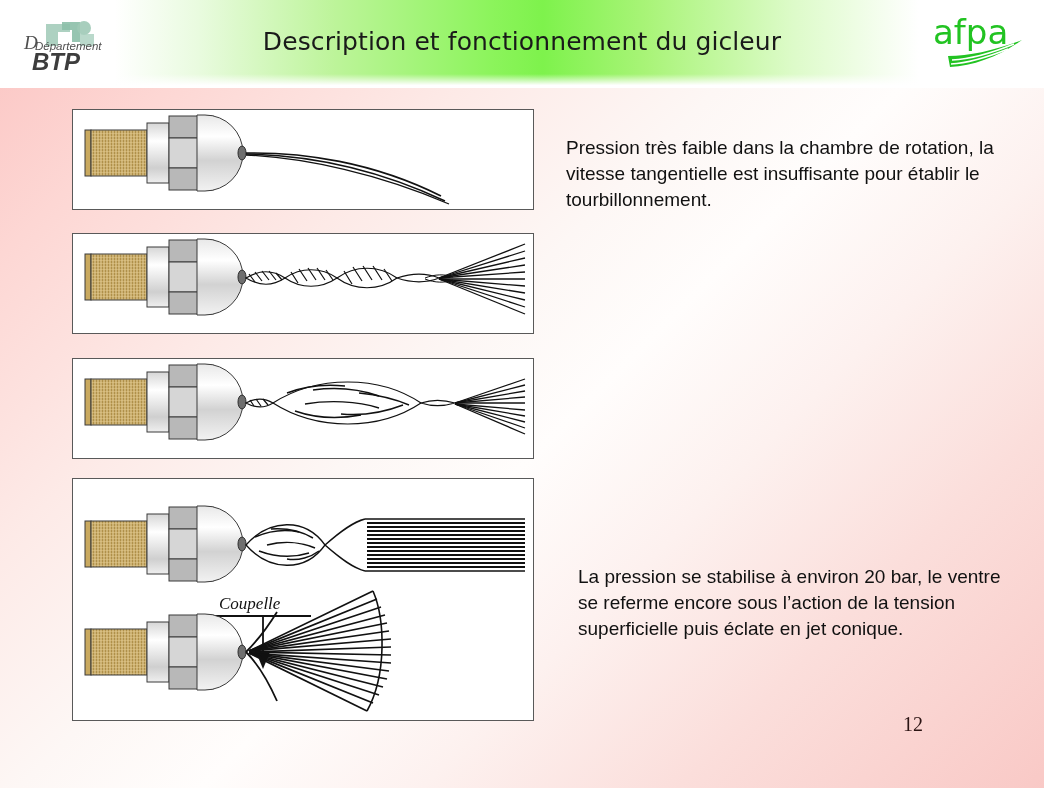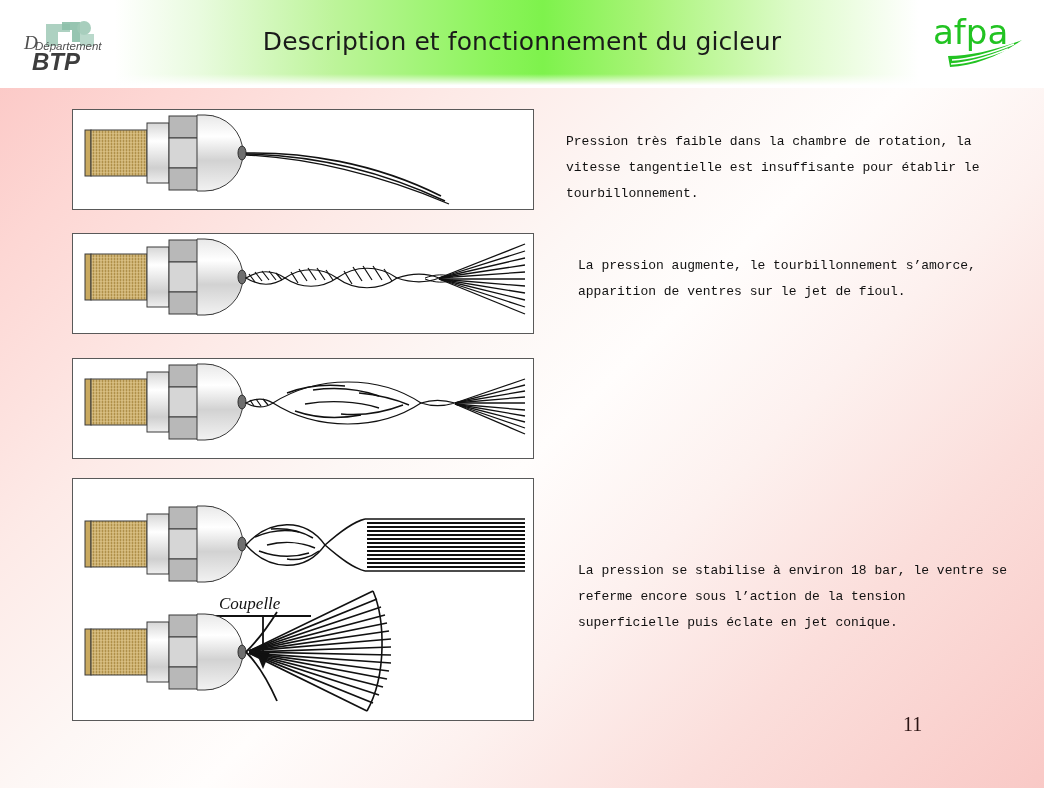--- a/index.html
+++ b/index.html
@@ -93,22 +93,22 @@
     position: absolute;
     background: #ffffff;
     border: 1px solid #595959;
     box-sizing: border-box;
   }
   .panel svg { display: block; }
 
   
   .para {
     position: absolute;
-    font-family: Liberation Mono, monospace;
-    font-size: 13px;
+    font-family: Liberation Sans, sans-serif;
+    font-size: 19px;
     line-height: 26px;
     color: #111111;
   }
 
   .page-number {
     position: absolute;
     left: 903px;
     top: 713px;
     font-family: "Liberation Serif", serif;
     font-size: 20px;
@@ -231,21 +231,20 @@
         <path d="M366 45 L452 73"></path>
         <path d="M366 45 L452 80"></path>
       </g>
       <g fill="none" stroke="#111111" stroke-width="1">
         <path d="M352 44 C362 40 372 40 380 43"></path>
         <path d="M352 45 C362 49 372 49 380 46"></path>
       </g>
     </svg>
   </div>
 
-  <p class="para" style="left:578px; top:240px; width:448px;">La pression augmente, le tourbillonnement s’amorce, apparition de ventres sur le jet de fioul.</p>
 
   <div class="panel" style="left:72px; top:358px; width:462px; height:101px;">
     <svg width="460" height="99" viewBox="0 0 460 99">
       <g>
         <rect x="12" y="20" width="6" height="46" fill="#c9a95f" stroke="#3b3b3b" stroke-width="1"></rect>
         <rect x="18" y="20" width="56" height="46" fill="url(#mesh)" stroke="#3b3b3b" stroke-width="1"></rect>
         <rect x="74" y="13" width="22" height="60" fill="url(#cylG)" stroke="#3b3b3b" stroke-width="1"></rect>
         <rect x="96" y="6" width="44" height="22" fill="#b8b8b8" stroke="#3b3b3b" stroke-width="1"></rect>
         <rect x="96" y="28" width="44" height="30" fill="#d6d6d6" stroke="#3b3b3b" stroke-width="1"></rect>
         <rect x="96" y="58" width="44" height="22" fill="#b8b8b8" stroke="#3b3b3b" stroke-width="1"></rect>
@@ -366,17 +365,17 @@
         <path d="M176 174 L306 216"></path>
         <path d="M176 174 L300 224"></path>
         <path d="M176 174 L294 232"></path>
       </g>
       <g fill="none" stroke="#111111" stroke-width="1.6">
         <path d="M300 112 C312 140 314 196 294 232"></path>
       </g>
     </svg>
   </div>
 
-  <p class="para" style="left:578px; top:545px; width:430px;">La pression se stabilise à environ 18 bar, le ventre se referme encore sous l’action de la tension superficielle puis éclate en jet conique.</p>
-
-  <div class="page-number">11</div>
+  <p class="para" style="left:578px; top:545px; width:430px;">La pression se stabilise à environ 20 bar, le ventre se referme encore sous l’action de la tension superficielle puis éclate en jet conique.</p>
+
+  <div class="page-number">12</div>
 
 </div>
 
 </body></html>

